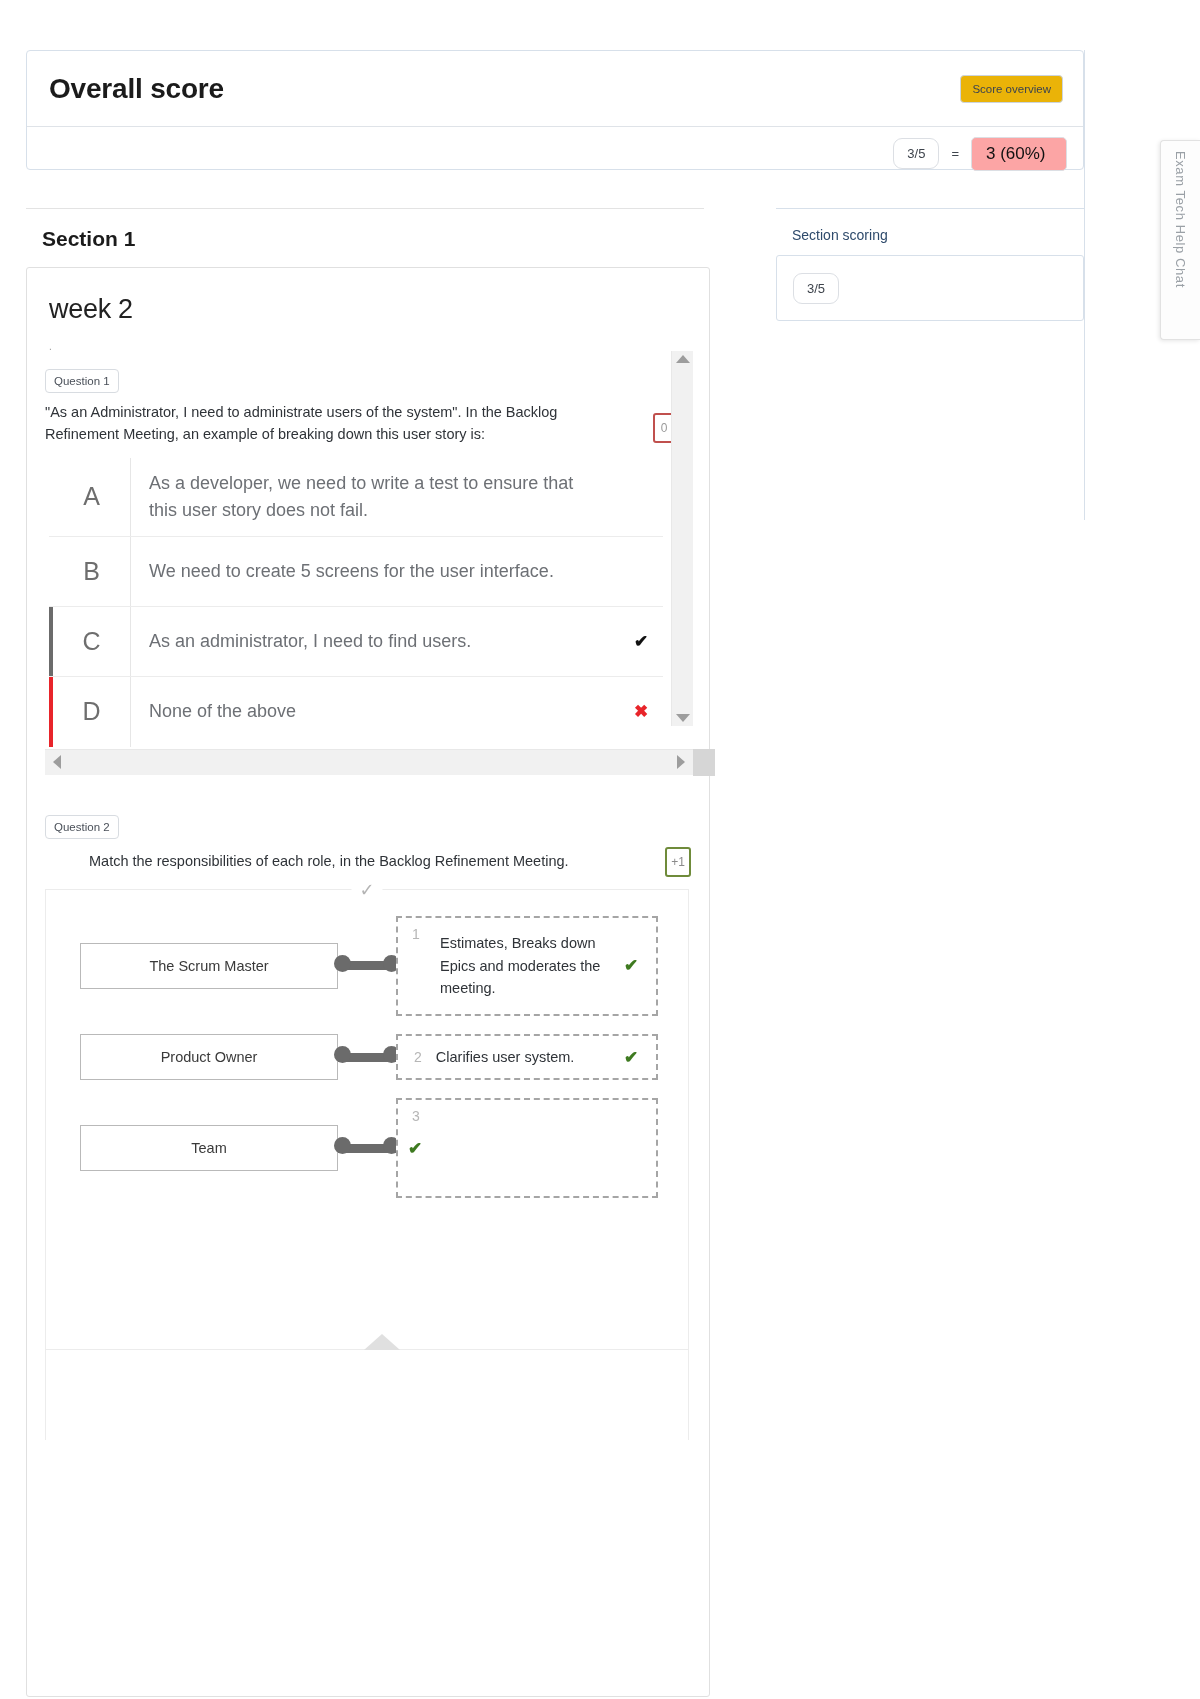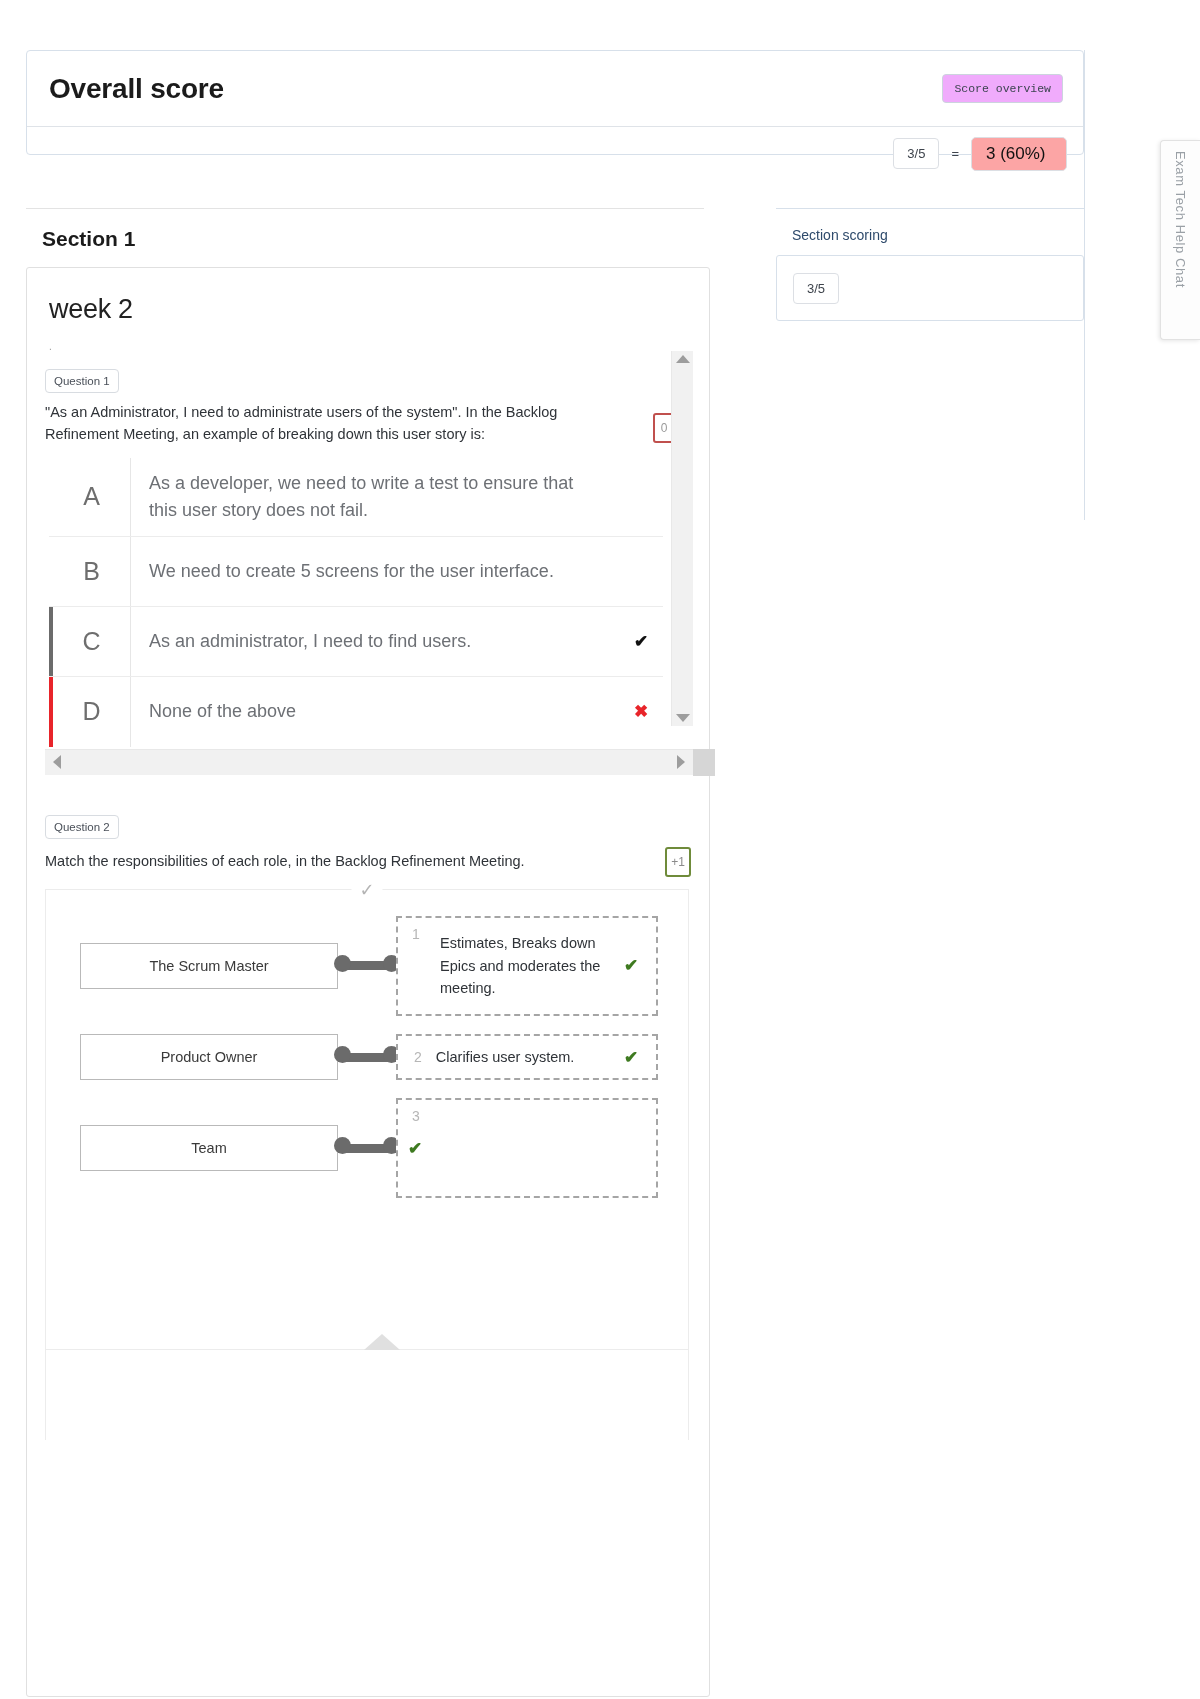--- a/index.html
+++ b/index.html
@@ -10,49 +10,49 @@
     background: #ffffff;
     font-family: "Liberation Sans", sans-serif;
     color: #333;
     overflow: hidden;
   }
   .page { position: relative; width: 1200px; height: 1699px; }
 
   
   .overall-card {
     position: absolute; left: 26px; top: 50px;
-    width: 1058px; height: 105px;
+    width: 1058px; height: 120px;
     border: 1px solid #d7e0ea;
     border-radius: 4px;
     background: #fff;
   }
   .overall-head {
     height: 76px;
     display: flex; align-items: center; justify-content: space-between;
     padding: 0 20px 0 22px;
     border-bottom: 1px solid #dfe3e8;
   }
   .overall-title {
     font-size: 28px; font-weight: bold; color: #1b1b1b;
     letter-spacing: -0.2px;
   }
   .btn-outline {
     border: 1px solid #ccd4de; border-radius: 4px;
-    background: #f0abfc; color: #3c4450;
+    background: #eab308; color: #3c4450;
     font-size: 11.5px; padding: 7px 11px;
-    font-family: Liberation Mono, monospace;
+    font-family: Liberation Sans, sans-serif;
     cursor: pointer; white-space: nowrap;
   }
   .overall-body {
     height: 53px;
     display: flex; align-items: center; justify-content: flex-end;
     padding-right: 16px; gap: 12px;
   }
   .chip {
-    border: 1px solid #dcdfe4; border-radius: 4px;
+    border: 1px solid #dcdfe4; border-radius: 9px;
     background: #fff; color: #3e444c;
     font-size: 13px; padding: 7px 13px; min-width: 46px;
     text-align: center;
   }
   .eq { font-size: 13px; color: #3e444c; }
   .score-box {
     border: 1px solid #dcdfe4; border-radius: 5px;
     background: #fca5a5; color: #111;
     font-size: 17px; font-weight: normal;
     padding: 6px 14px; min-width: 96px;
@@ -188,21 +188,21 @@
   .arrow-l { border-top: 7px solid transparent; border-bottom: 7px solid transparent; border-right: 8px solid #9d9d9d; }
   .arrow-r { border-top: 7px solid transparent; border-bottom: 7px solid transparent; border-left: 8px solid #9d9d9d; }
   .hscroll .corner {
     position: absolute; right: -22px; top: -1px;
     width: 22px; height: 27px; background: #d6d6d6;
   }
 
   
   .q2-wrap { margin-top: 22px; position: relative; }
   .q2-row-head { display: flex; align-items: flex-start; justify-content: space-between; }
-  .q2-text { font-size: 14.5px; color: #2f3338; padding-top: 6px; }
+  .q2-text { font-size: 14.5px; color: #2f3338; padding-top: 6px; margin-left: 44px; }
 
   .match-area {
     position: relative;
     border-top: 1px solid #ececec;
     border-left: 1px solid #ececec;
     border-right: 1px solid #ececec;
     margin-top: 12px;
     width: 644px;
     min-height: 460px;
     padding: 26px 0 0 0;

